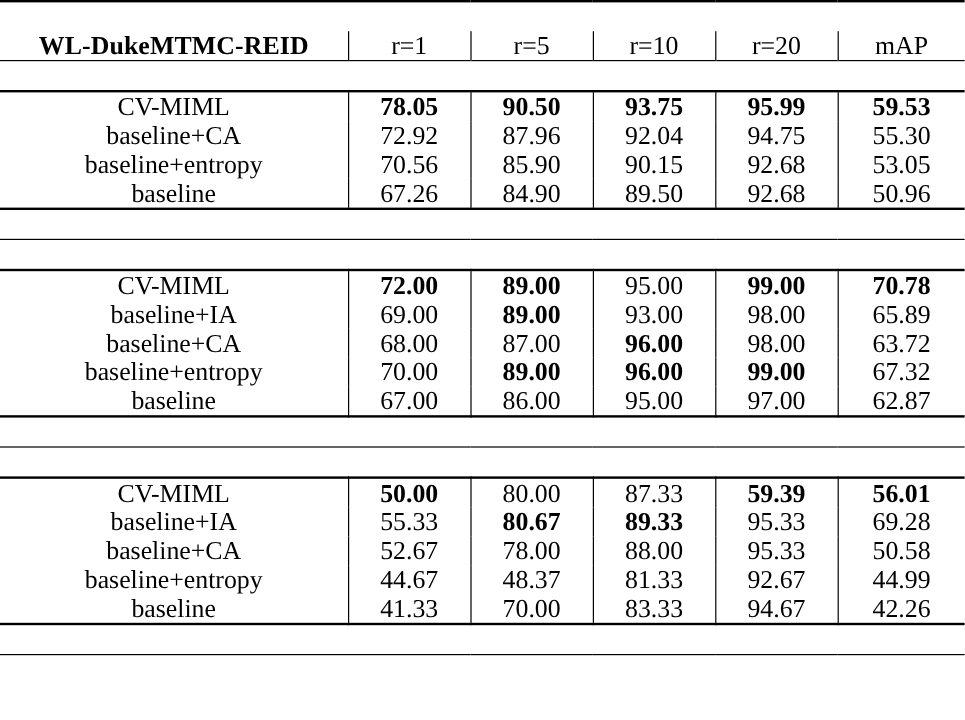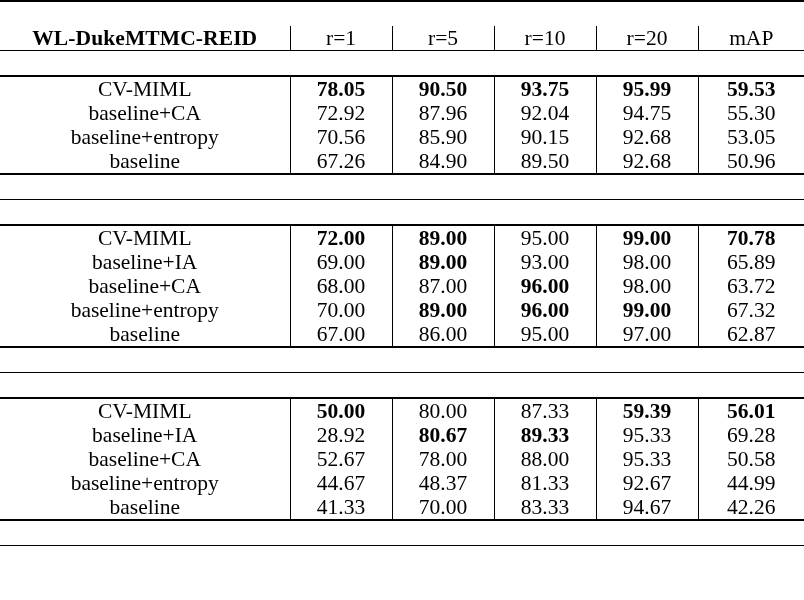--- a/index.html
+++ b/index.html
@@ -197,21 +197,21 @@
       <tr>
         <td>CV-MIML</td>
         <td class="vsep b">50.00</td>
         <td class="vsep">80.00</td>
         <td class="vsep">87.33</td>
         <td class="vsep b">59.39</td>
         <td class="vsep b">56.01</td>
       </tr>
       <tr>
         <td>baseline+IA</td>
-        <td class="vsep">28.92</td>
+        <td class="vsep">55.33</td>
         <td class="vsep b">80.67</td>
         <td class="vsep b">89.33</td>
         <td class="vsep">95.33</td>
         <td class="vsep">69.28</td>
       </tr>
       <tr>
         <td>baseline+CA</td>
         <td class="vsep">52.67</td>
         <td class="vsep">78.00</td>
         <td class="vsep">88.00</td>

